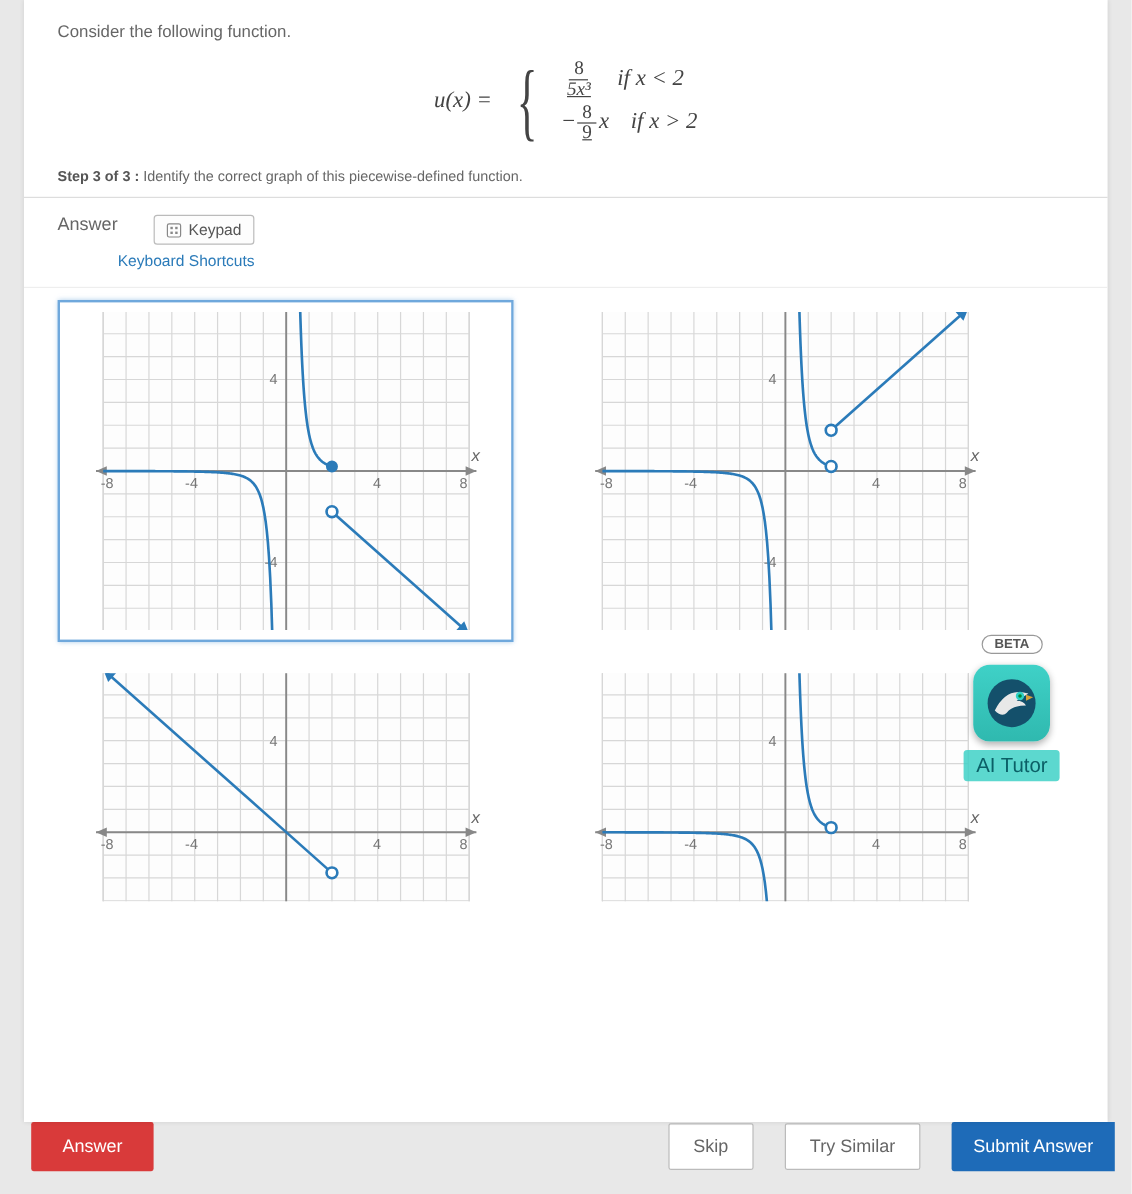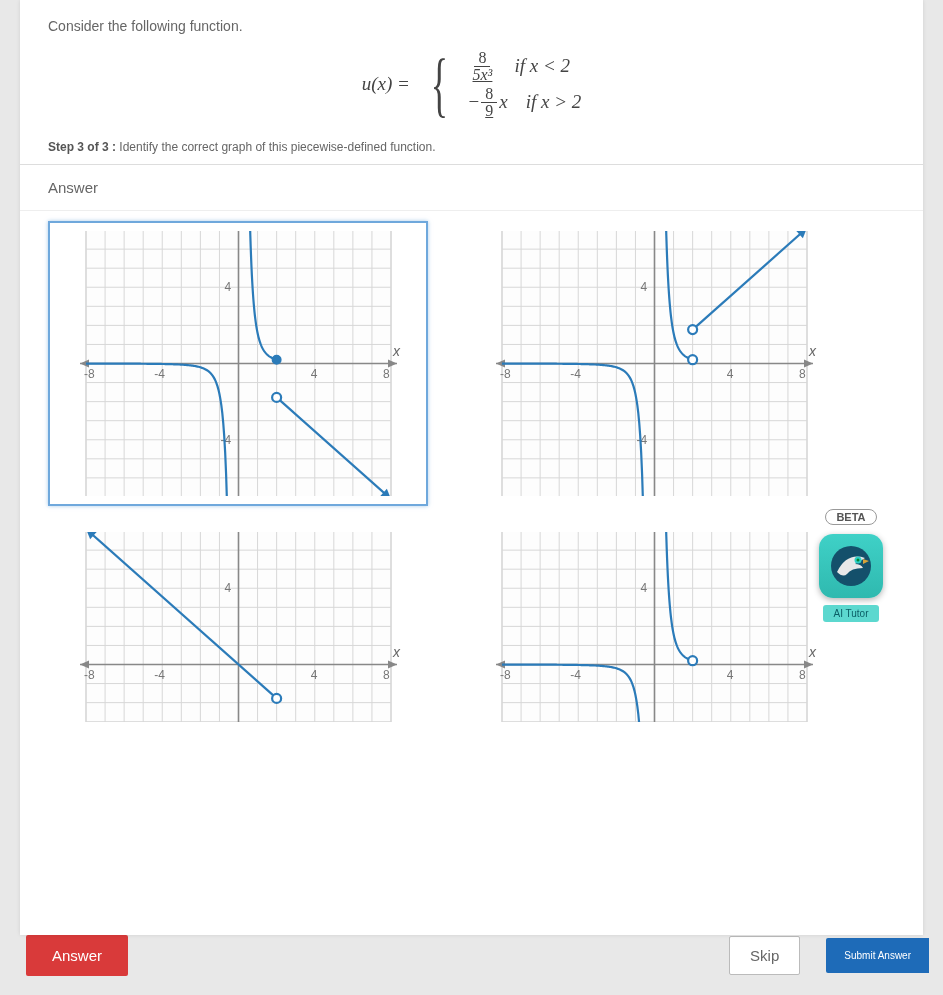--- a/index.html
+++ b/index.html
@@ -60,38 +60,38 @@
   .open-dot { fill:#fff; stroke:#2b7bb9; stroke-width:2.2; }
   .closed-dot { fill:#2b7bb9; stroke:#2b7bb9; stroke-width:2; }
   .line-arrow { fill:#2b7bb9; }
 
   .beta-badge {
     position:absolute; right: 40px; bottom: 140px;
     display:flex; flex-direction:column; align-items:center; pointer-events:none;
   }
   .beta-pill { background:#fff; border:1.5px solid #999; border-radius:10px; padding:1px 10px; font-size:11px; color:#555; font-weight:bold; margin-bottom:-4px; z-index:2;}
   .hawk-icon { width:64px; height:64px; border-radius:14px; background:linear-gradient(#3fd1c7,#2fb9af); display:flex; align-items:center; justify-content:center; box-shadow:0 2px 6px rgba(0,0,0,0.3);}
-  .ai-tutor-label { background:rgba(63,209,199,0.85); color:#0b5f66; font-size:10px; padding:3px 10px; border-radius:3px; margin-top:-6px; font-weight:500;}
+  .ai-tutor-label { background:rgba(63,209,199,0.85); color:#0b5f66; font-size:17px; padding:3px 10px; border-radius:3px; margin-top:-6px; font-weight:500;}
 
   .bottom-bar {
     display:flex; justify-content:space-between; align-items:center;
     padding: 4px 0 4px 0; margin-top:-4px;
   }
   .tutor-btn {
     background:#d93a3a; color:#fff; border:none; padding:12px 26px;
     font-size:15px; border-radius:2px; cursor:pointer; margin-left:6px;
   }
   .right-btns { display:flex; gap:26px; align-items:center; margin-right:-6px;}
   .skip-btn, .try-btn {
     background:#fff; border:1px solid #bbb; color:#666; padding:10px 20px;
     font-size:15px; border-radius:2px; cursor:pointer;
   }
   .submit-btn {
     background:#1e6bb8; color:#fff; border:none; padding:12px 18px;
-    font-size:10px; border-radius:2px 0 0 2px; cursor:pointer;
+    font-size:15px; border-radius:2px 0 0 2px; cursor:pointer;
   }
   .rel { position:relative; }
 </style>
 </head>
 <body>
 
 <div class="page rel">
 
   <div class="question-section">
     <div class="prompt">Consider the following function.</div>
@@ -123,20 +123,32 @@
 
     <div class="step-line">
       <b>Step 3 of 3 :</b>
       <span>Identify the correct graph of this piecewise-defined function.</span>
     </div>
   </div>
 
   <div class="answer-section">
     <div class="answer-header">
       <div class="answer-title">Answer</div>
+      <div class="kb-col">
+        <button class="keypad-btn">
+          <span style="display:inline-block;width:12px;height:12px;border:1.5px solid #888;border-radius:2px;position:relative;">
+            <span style="position:absolute;left:2px;top:2px;width:2px;height:2px;background:#888;"></span>
+            <span style="position:absolute;right:2px;top:2px;width:2px;height:2px;background:#888;"></span>
+            <span style="position:absolute;left:2px;bottom:2px;width:2px;height:2px;background:#888;"></span>
+            <span style="position:absolute;right:2px;bottom:2px;width:2px;height:2px;background:#888;"></span>
+          </span>
+          <span>Keypad</span>
+        </button>
+        <div class="kb-shortcuts">Keyboard Shortcuts</div>
+      </div>
     </div>
   </div>
 
   <div class="graphs-wrap rel">
     <div class="graph-row">
       <div class="graph-cell selected" id="graph-a">
           <svg class="plot" width="345" height="265" viewBox="0 0 345 265">
             <rect x="20" y="-20" width="305" height="305" fill="#fdfdfd" stroke="#ccc"></rect>
             <line class="grid-line" x1="20" y1="-20" x2="20" y2="285"></line>
             <line class="grid-line" x1="20" y1="285" x2="325" y2="285"></line>
@@ -396,15 +408,16 @@
       </div>
       <div class="ai-tutor-label">AI Tutor</div>
     </div>
   </div>
 </div>
 
 <div class="bottom-bar">
   <button class="tutor-btn">Answer</button>
   <div class="right-btns">
     <button class="skip-btn">Skip</button>
+    <button class="try-btn">Try Similar</button>
     <button class="submit-btn">Submit Answer</button>
   </div>
 </div>
 
 </body></html>

